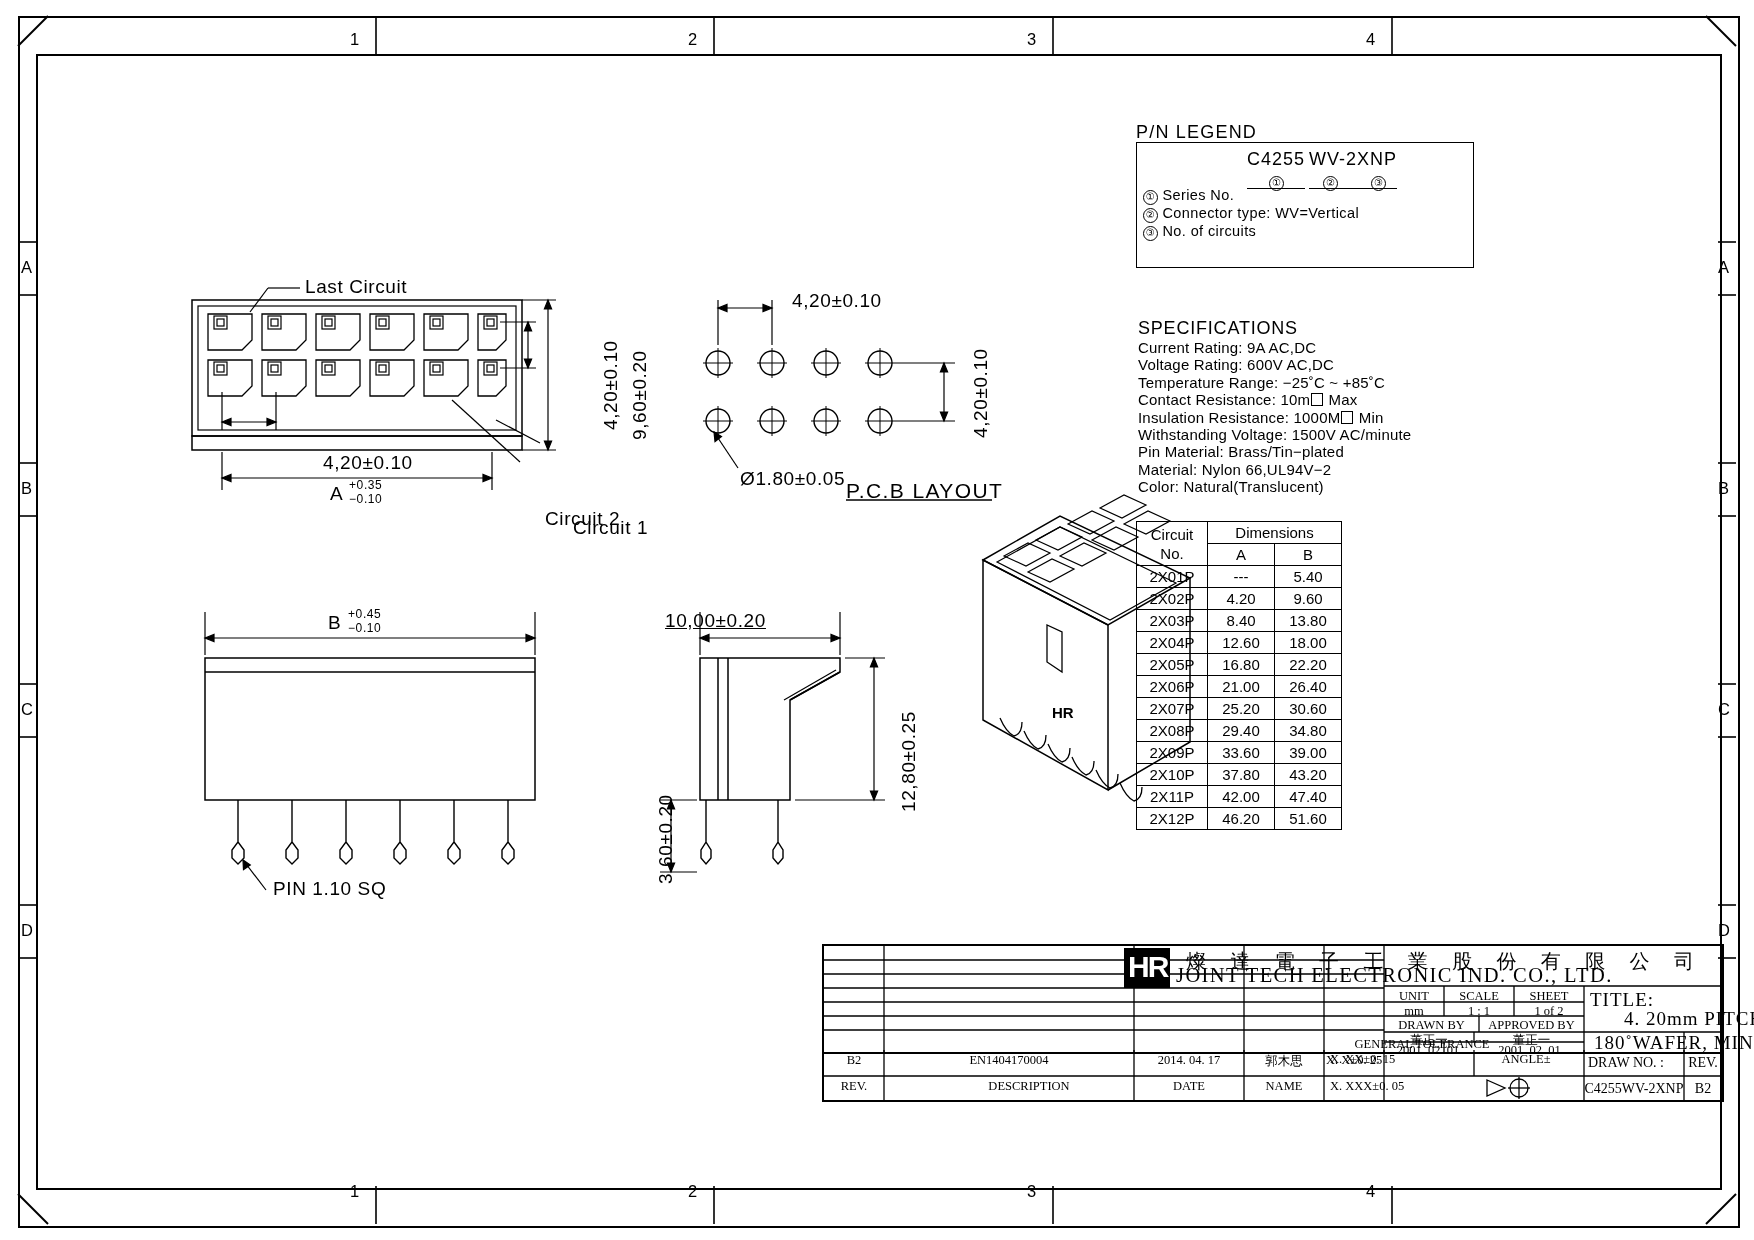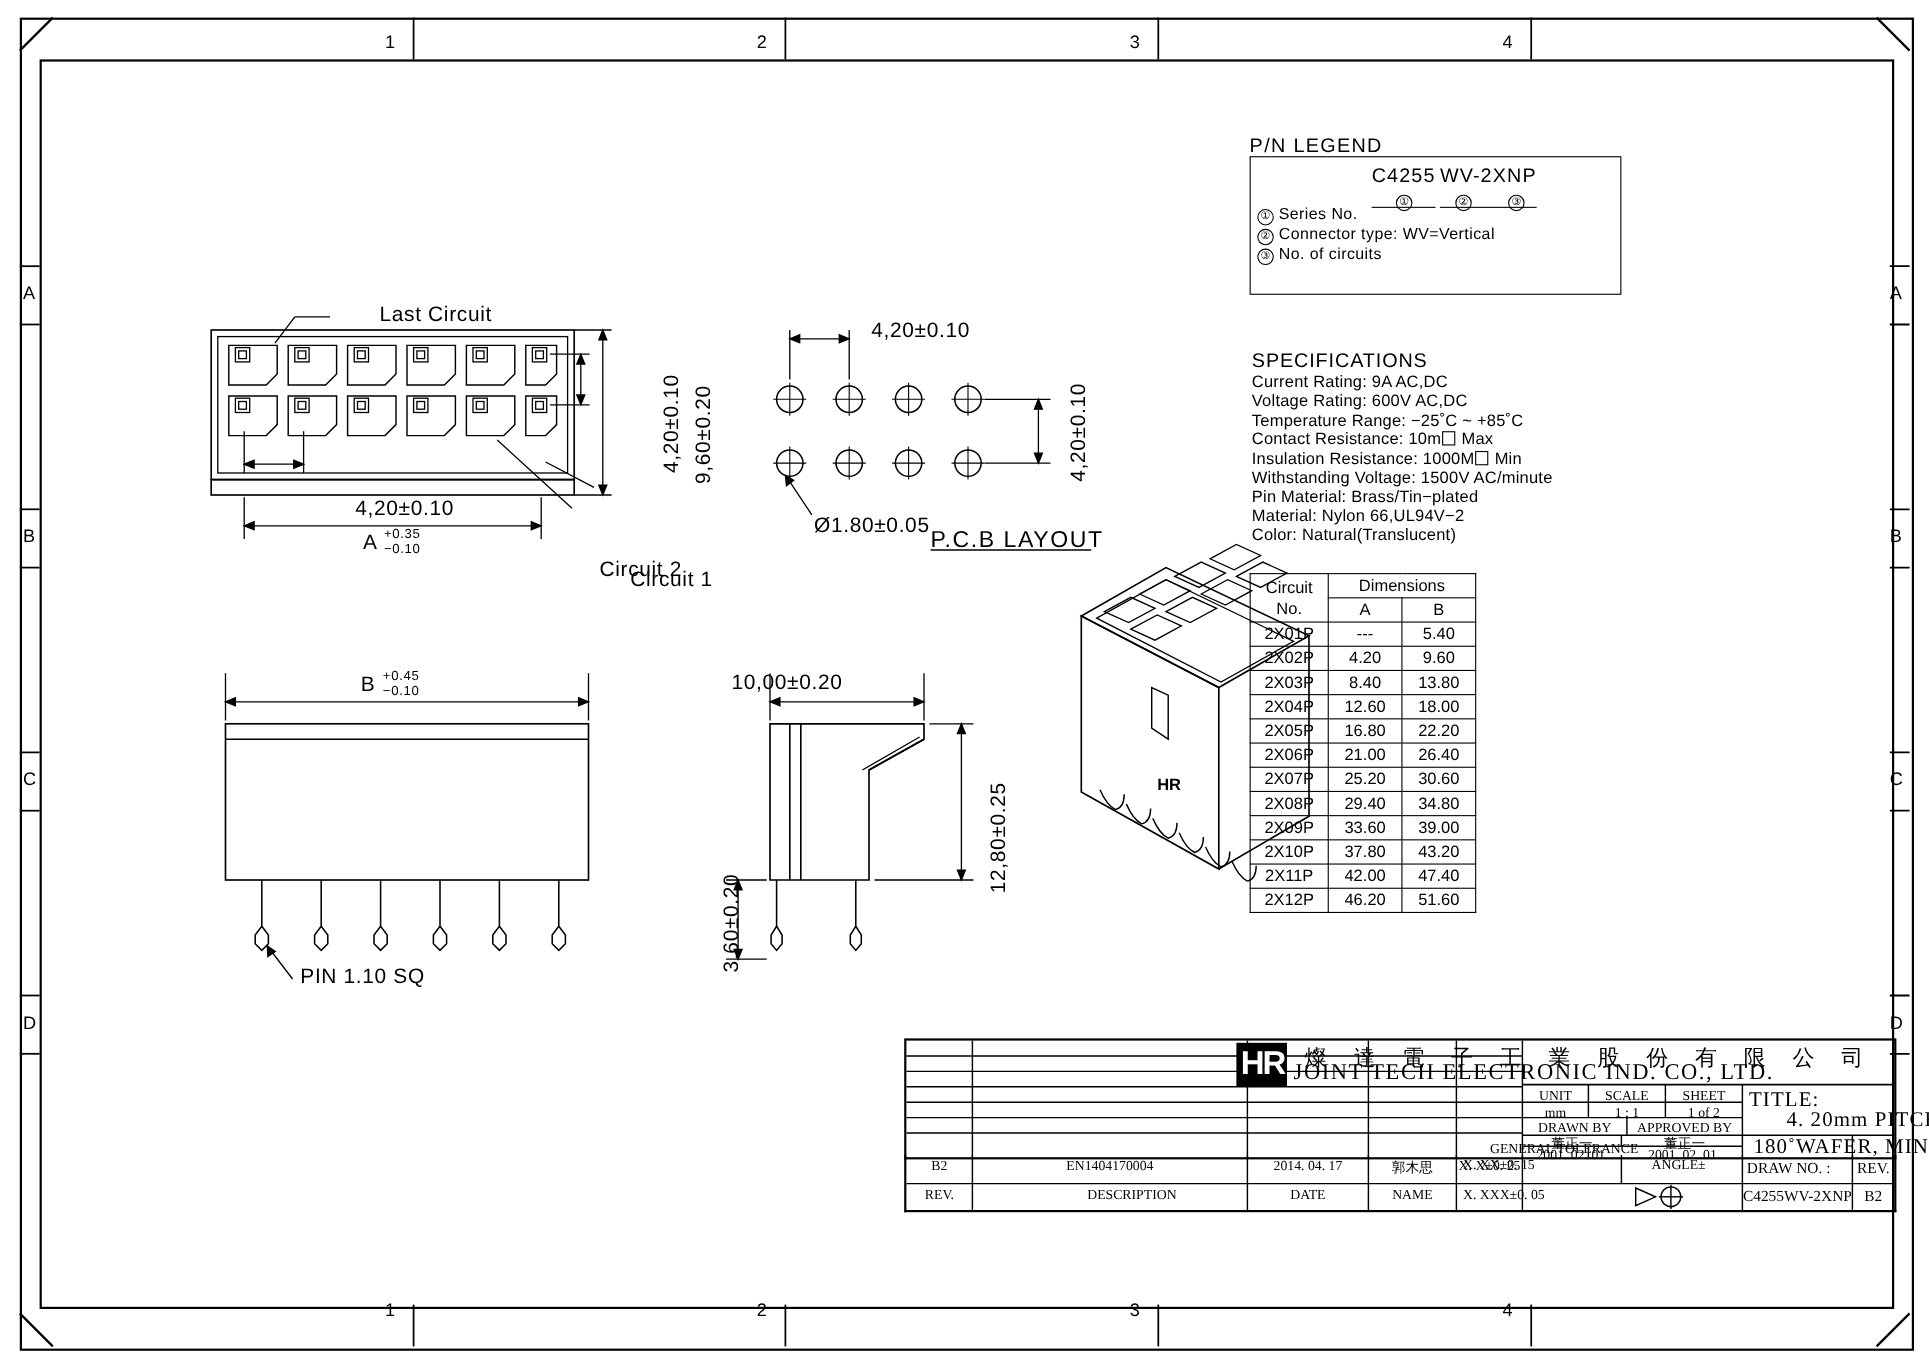--- a/index.html
+++ b/index.html
@@ -302,21 +302,21 @@
     <path d="M528 322 l-3.6 9 h7.2 z" fill="#000"></path>
     <path d="M528 368 l-3.6 -9 h7.2 z" fill="#000"></path>
 
     <line x1="522" y1="300" x2="556" y2="300"></line>
     <line x1="522" y1="450" x2="556" y2="450"></line>
     <line x1="548" y1="300" x2="548" y2="450"></line>
     <path d="M548 300 l-3.6 9 h7.2 z" fill="#000"></path>
     <path d="M548 450 l-3.6 -9 h7.2 z" fill="#000"></path>
   </g>
 </svg>
-<div class="abs dtxt lg" style="left:305px;top:276px;margin-left:40px;">Last Circuit</div>
+<div class="abs dtxt lg" style="left:305px;top:276px;">Last Circuit</div>
 <div class="abs dtxt lg" style="left:573px;top:477px;margin-top:40px;">Circuit 1</div>
 <div class="abs dtxt lg" style="left:545px;top:508px;">Circuit 2</div>
 <div class="abs dtxt lg" style="left:323px;top:452px;">4,20±0.10</div>
 <div class="abs dtxt lg" style="left:330px;top:483px;"><span>A</span></div>
 <div class="abs dtxt" style="left:349px;top:478px;font-size:12px;">+0.35</div>
 <div class="abs dtxt" style="left:349px;top:492px;font-size:12px;">−0.10</div>
 <div class="abs dtxt lg vert" style="left:600px;top:430px;transform:rotate(-90deg);">4,20±0.10</div>
 <div class="abs dtxt lg vert" style="left:629px;top:440px;transform:rotate(-90deg);">9,60±0.20</div>
 
 <svg width="1754" height="1240">
@@ -467,21 +467,21 @@
     <path d="M874 658 l-3.6 9 h7.2 z" fill="#000"></path>
     <path d="M874 800 l-3.6 -9 h7.2 z" fill="#000"></path>
 
     <line x1="660" y1="800" x2="697" y2="800"></line>
     <line x1="660" y1="872" x2="697" y2="872"></line>
     <line x1="671" y1="800" x2="671" y2="872"></line>
     <path d="M671 800 l-3.6 9 h7.2 z" fill="#000"></path>
     <path d="M671 872 l-3.6 -9 h7.2 z" fill="#000"></path>
   </g>
 </svg>
-<div class="abs dtxt lg" style="left:665px;top:610px;">10,00±0.20</div>
+<div class="abs dtxt lg" style="left:665px;top:610px;text-decoration:underline;">10,00±0.20</div>
 <div class="abs dtxt lg vert" style="left:898px;top:812px;transform:rotate(-90deg);">12,80±0.25</div>
 <div class="abs dtxt lg vert" style="left:655px;top:884px;transform:rotate(-90deg);">3.60±0.20</div>
 
 <div class="abs" id="tblock">
   <svg width="898" height="106">
     <g stroke="#000" stroke-width="1.3" fill="none">
 
       <line x1="0" y1="14" x2="560" y2="14"></line>
       <line x1="0" y1="28" x2="560" y2="28"></line>
       <line x1="0" y1="42" x2="560" y2="42"></line>

